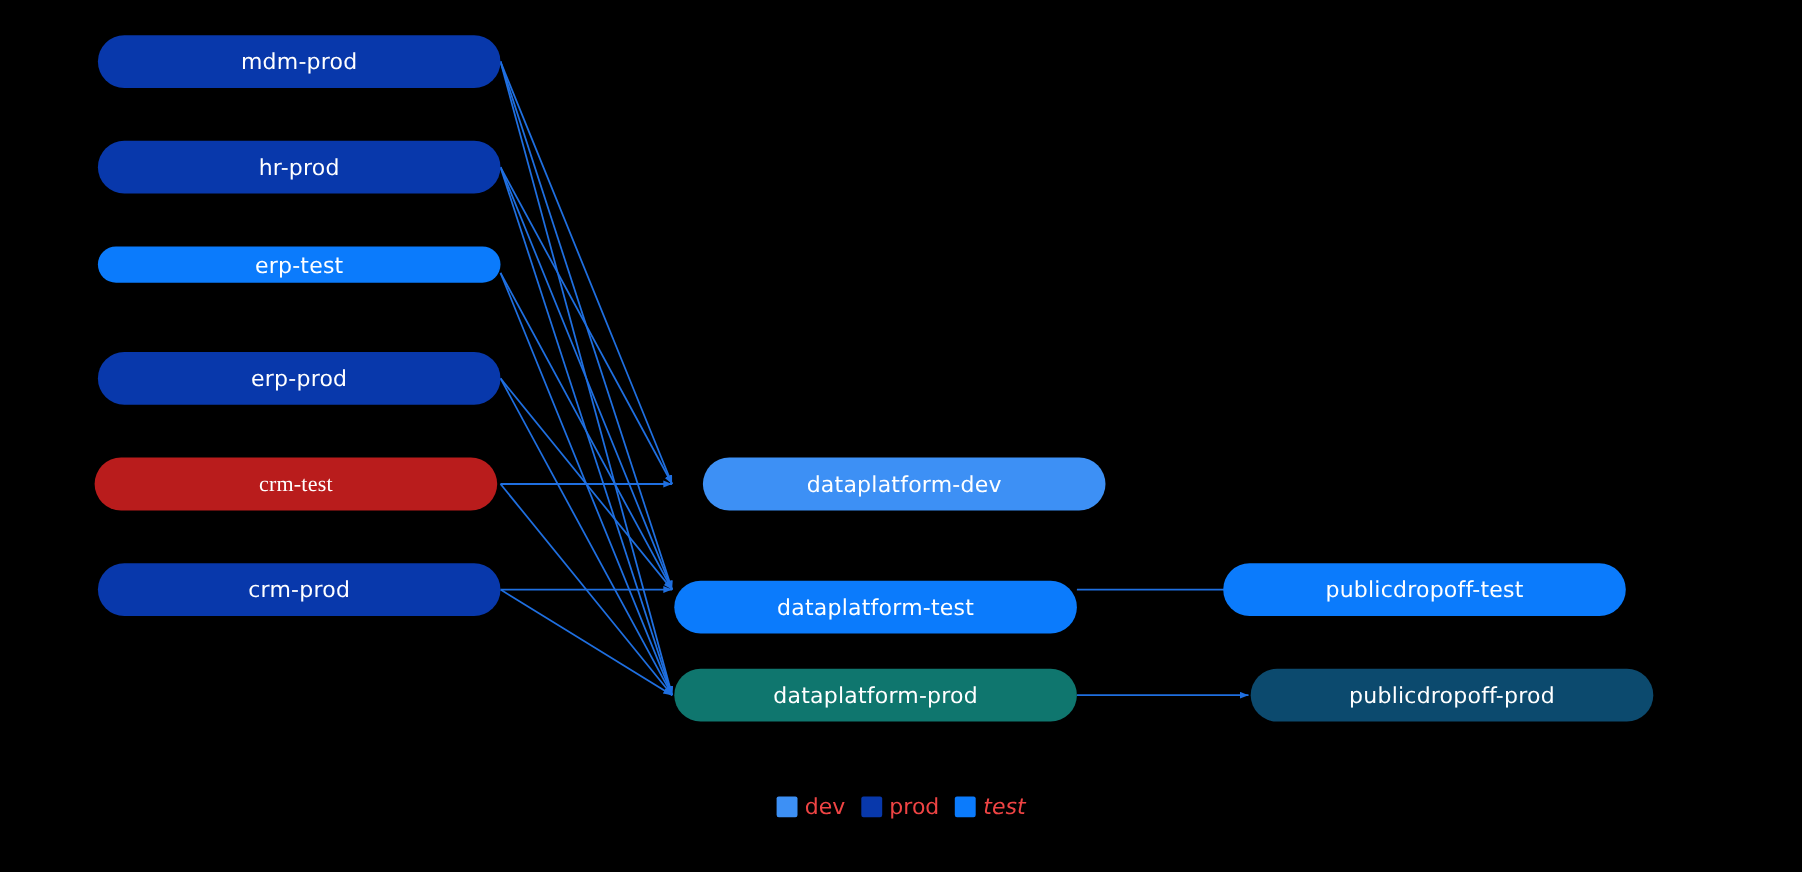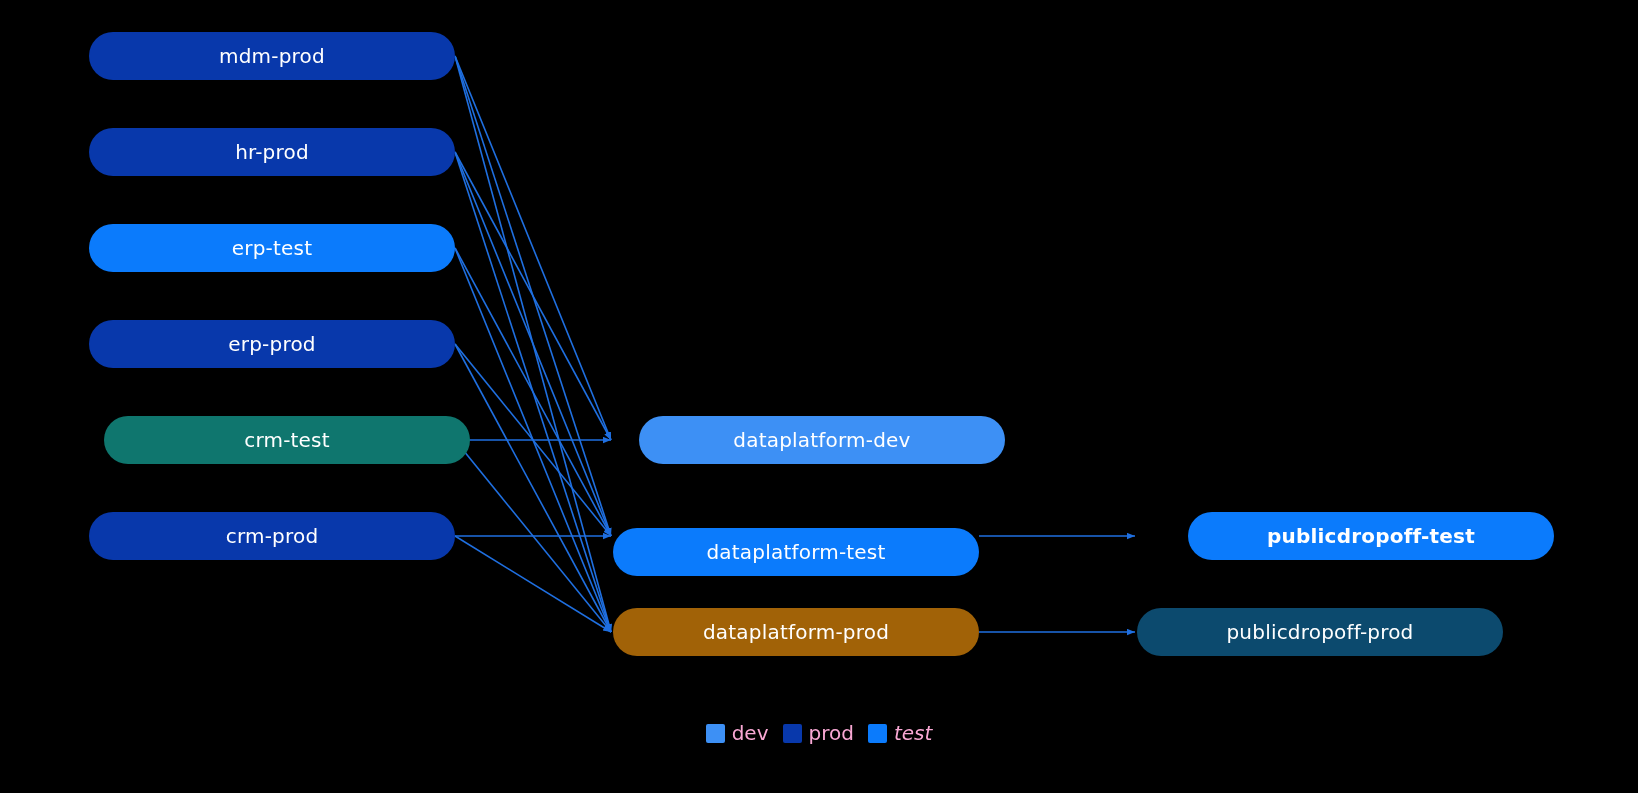--- a/index.html
+++ b/index.html
@@ -53,21 +53,21 @@
     gap: 7px;
     margin-right: 14px;
   }
   .legend-item:last-child { margin-right: 0; font-style: italic; }
   .legend-swatch {
     width: 19px; height: 19px;
     border-radius: 2px;
     display: block;
   }
   .legend-label {
-    color: #f9a8d4;
+    color: #ef4444;
     font-size: 20px;
     line-height: 1;
   }
 </style>
 </head>
 <body>
 
 <div id="stage">
   <svg id="edge-layer" viewBox="0 0 1638 793" width="1638" height="793" xmlns="http://www.w3.org/2000/svg">
     <defs>
@@ -94,42 +94,42 @@
         <line x1="979" y1="632" x2="1135" y2="632" stroke="#1f6fe0" stroke-width="1.6" marker-end="url(#arrow)"></line>
       </g>
   </svg>
   <div id="node-group">
       <div class="node" style="left: 89px; top: 32px; width: 366px; height: 48px; background: rgb(8, 56, 171);">
         <span class="node-label">mdm-prod</span>
       </div>
       <div class="node" style="left: 89px; top: 128px; width: 366px; height: 48px; background: rgb(8, 56, 171);">
         <span class="node-label">hr-prod</span>
       </div>
-      <div class="node" style="left: 89px; top: 224px; width: 366px; height: 48px; background: rgb(11, 123, 252);">
+      <div class="node" style="left: 89px; top: 224px; width: 366px; height: 33px; background: rgb(11, 123, 252);">
         <span class="node-label">erp-test</span>
       </div>
       <div class="node" style="left: 89px; top: 320px; width: 366px; height: 48px; background: rgb(8, 56, 171);">
         <span class="node-label">erp-prod</span>
       </div>
-      <div class="node" style="left: 104px; top: 416px; width: 366px; height: 48px; background: #0f766e;">
+      <div class="node" style="left: 86px; top: 416px; width: 366px; height: 48px; background: #b91c1c; font-family: Liberation Serif, serif;">
         <span class="node-label">crm-test</span>
       </div>
       <div class="node" style="left: 89px; top: 512px; width: 366px; height: 48px; background: rgb(8, 56, 171);">
         <span class="node-label">crm-prod</span>
       </div>
       <div class="node" style="left: 639px; top: 416px; width: 366px; height: 48px; background: rgb(61, 144, 245);">
         <span class="node-label">dataplatform-dev</span>
       </div>
       <div class="node" style="left: 613px; top: 528px; width: 366px; height: 48px; background: rgb(11, 123, 252);">
         <span class="node-label">dataplatform-test</span>
       </div>
-      <div class="node" style="left: 613px; top: 608px; width: 366px; height: 48px; background: #a16207;">
+      <div class="node" style="left: 613px; top: 608px; width: 366px; height: 48px; background: #0f766e;">
         <span class="node-label">dataplatform-prod</span>
       </div>
-      <div class="node" style="left: 1188px; top: 512px; width: 366px; height: 48px; background: rgb(11, 123, 252); font-weight: bold;">
+      <div class="node" style="left: 1112px; top: 512px; width: 366px; height: 48px; background: rgb(11, 123, 252);">
         <span class="node-label">publicdropoff-test</span>
       </div>
       <div class="node" style="left: 1137px; top: 608px; width: 366px; height: 48px; background: #0c4a6e;">
         <span class="node-label">publicdropoff-prod</span>
       </div>
     </div>
 
   <div class="legend">
     <div class="legend-item">
       <span class="legend-swatch" style="background: rgb(61, 144, 245);"></span>

